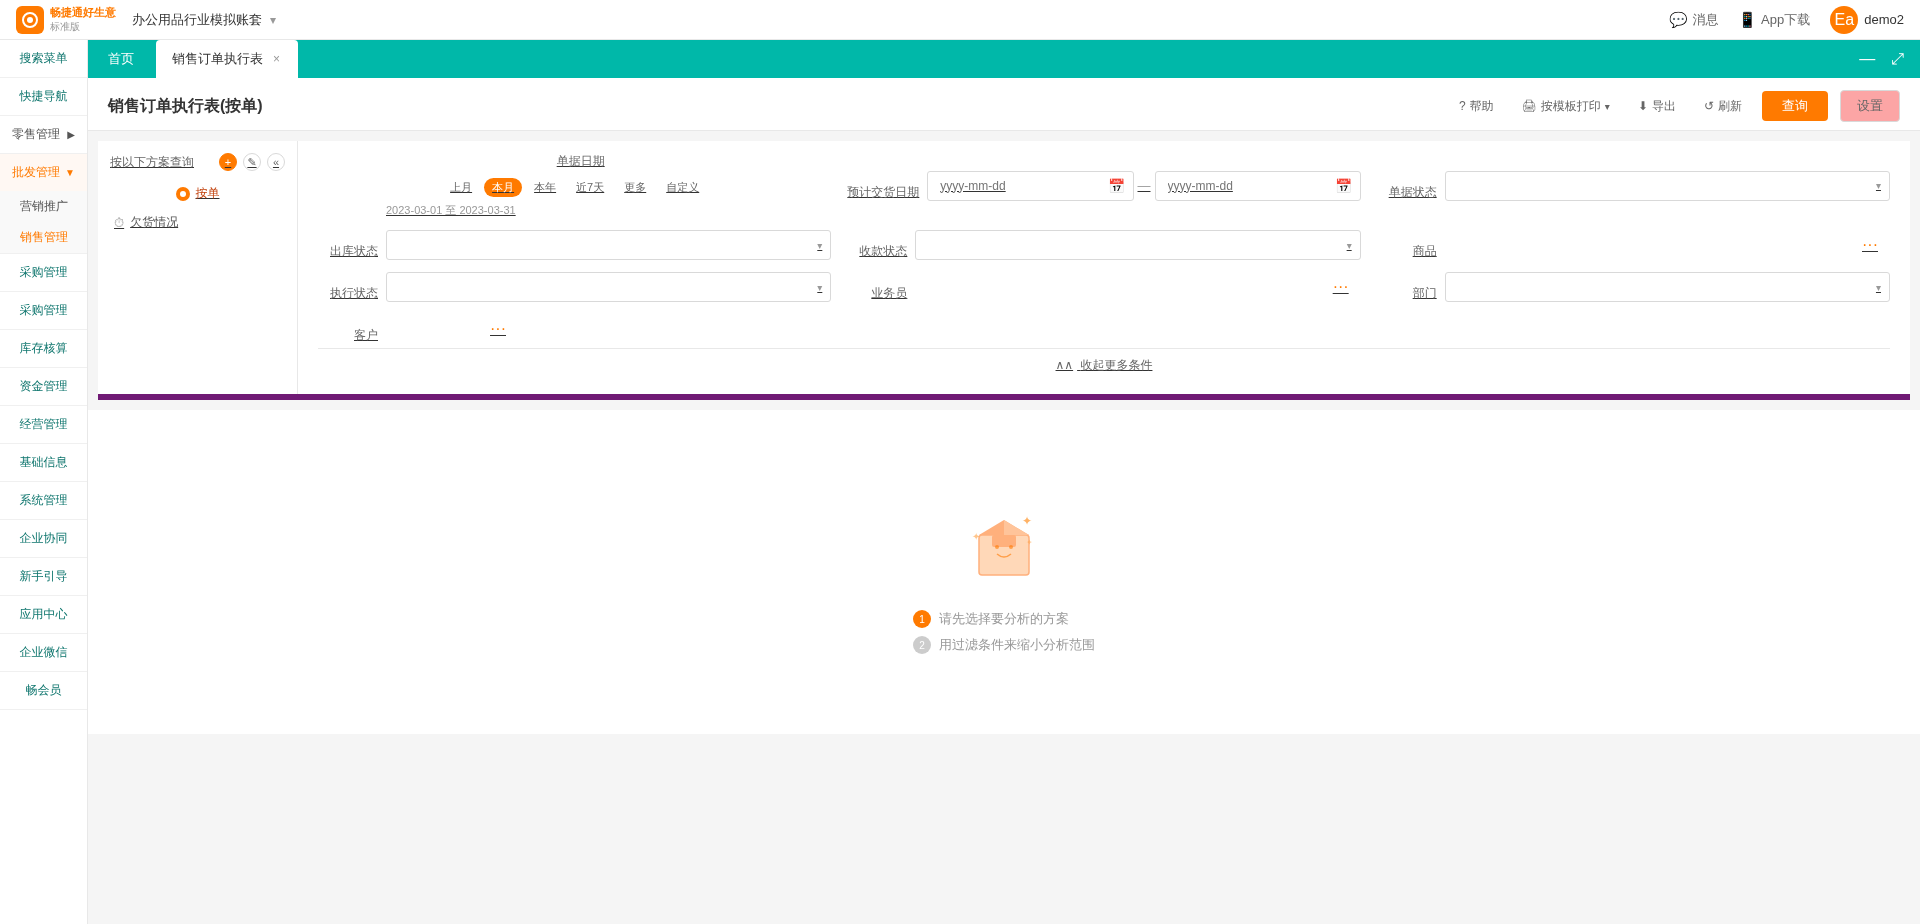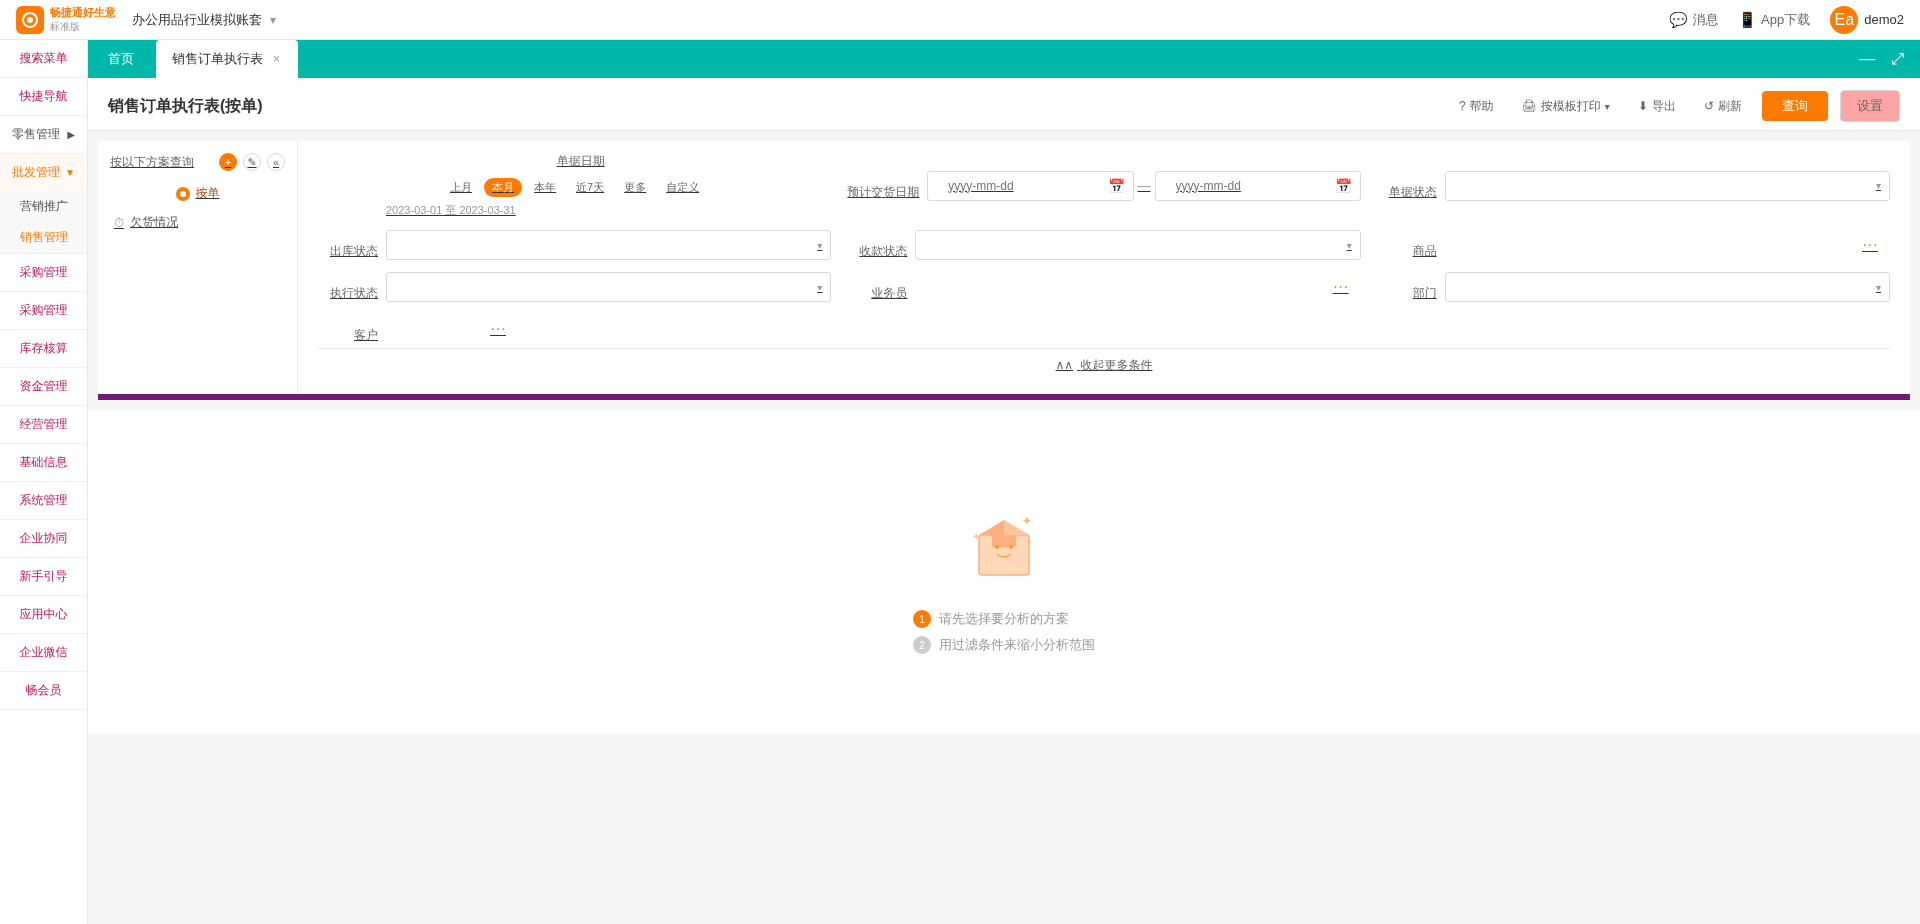--- a/index.html
+++ b/index.html
@@ -436,38 +436,38 @@
       font-size: 12px;
       cursor: pointer;
       color: #555;
     }
     .nav-sub-item.active { color: #ff7a00; font-weight: 500; }
     .chevron { font-size: 10px; }
 
     .sidebar-simple-item {
       padding: 10px 12px;
       font-size: 12px;
-      color: #be185d;
+      color: #0f766e;
       cursor: pointer;
       border-bottom: 1px solid #f0f0f0;
       text-align: center;
     }
 
     .filter-with-icon {
       display: flex;
       align-items: center;
       position: relative;
       flex: 1;
     }
     .filter-with-icon input {
       width: 100%;
       height: 30px;
       border: 1px solid #d9d9d9;
       border-radius: 3px;
-      padding: 0 28px 0 20px;
+      padding: 0 28px 0 12px;
       font-size: 12px;
       font-family: inherit;
       outline: none;
     }
     .filter-with-icon .cal-icon {
       position: absolute;
       right: 8px;
     }
   </style>
 </head>

